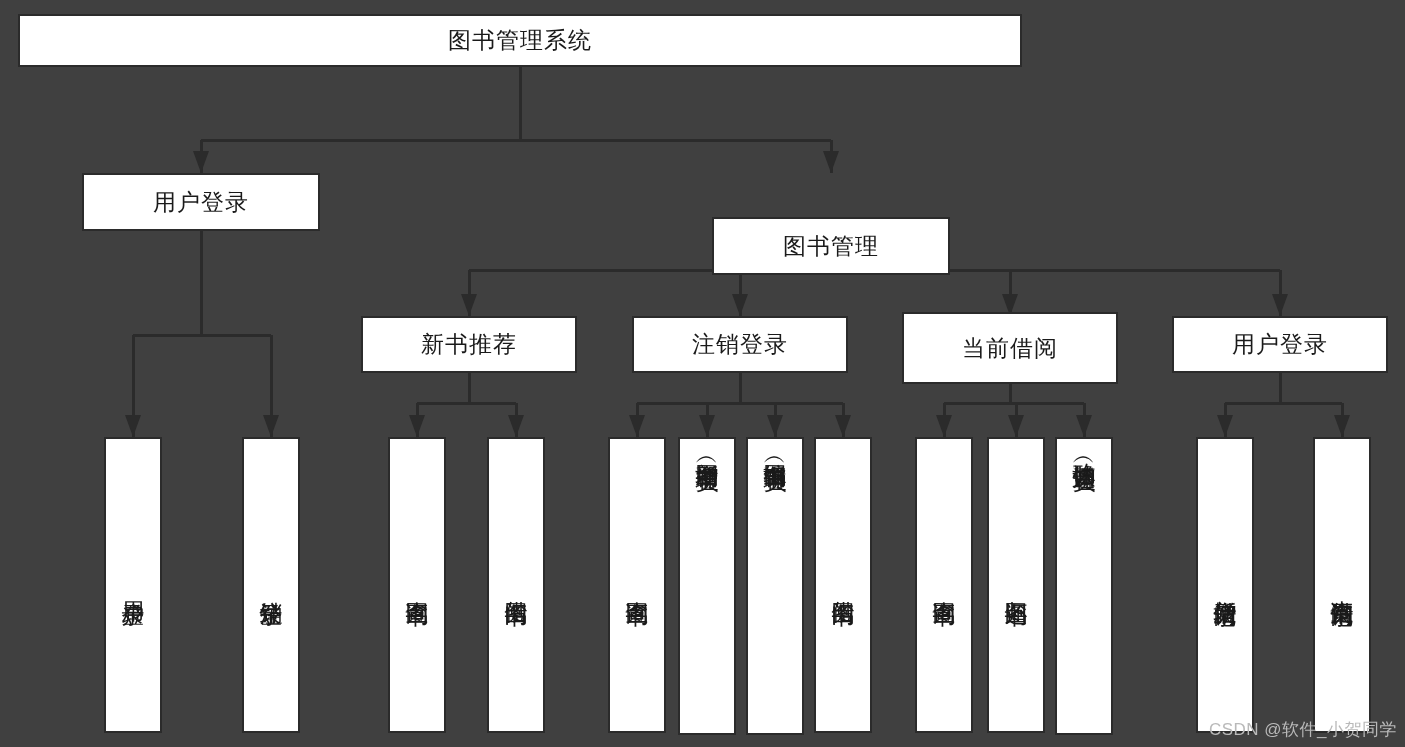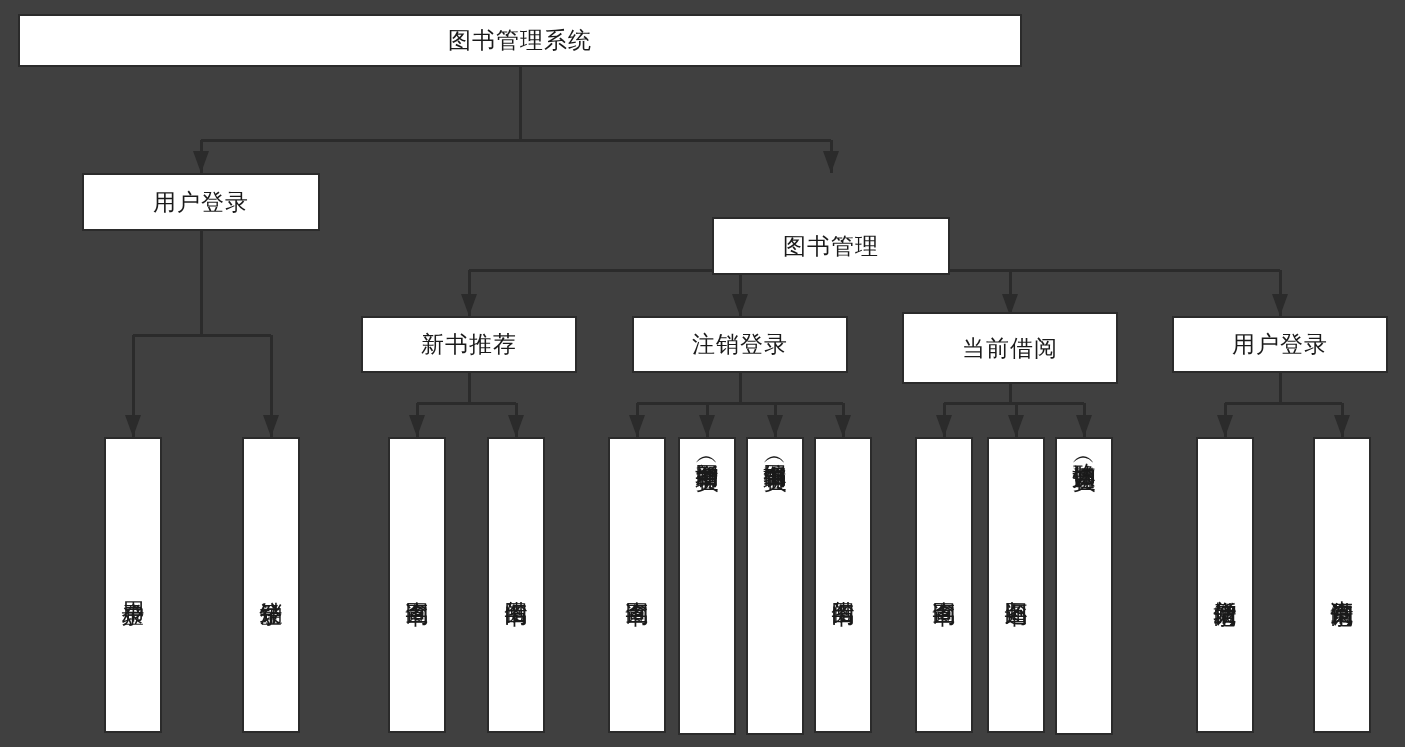--- a/index.html
+++ b/index.html
@@ -185,13 +185,14 @@
       <div class="node-box vertical top-aligned" style="left: 1055px; top: 437px; width: 58px; height: 298px;">
         <span class="node-label">确认归还（管理员）</span>
       </div>
       <div class="node-box vertical" style="left: 1196px; top: 437px; width: 58px; height: 296px;">
         <span class="node-label">新增借阅记录</span>
       </div>
       <div class="node-box vertical" style="left: 1313px; top: 437px; width: 58px; height: 296px;">
         <span class="node-label">查询借阅记录</span>
       </div>
     </div>
+  <div id="watermark">CSDN @软件_小贺同学</div>
 </div>
 
 </body></html>

